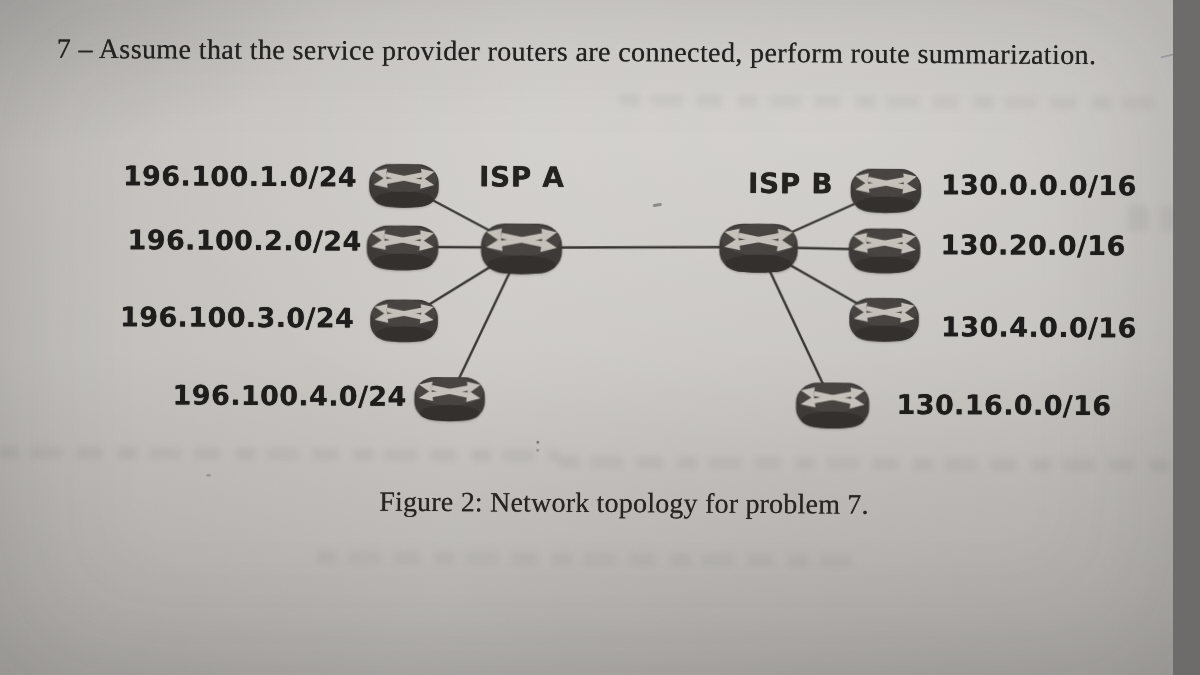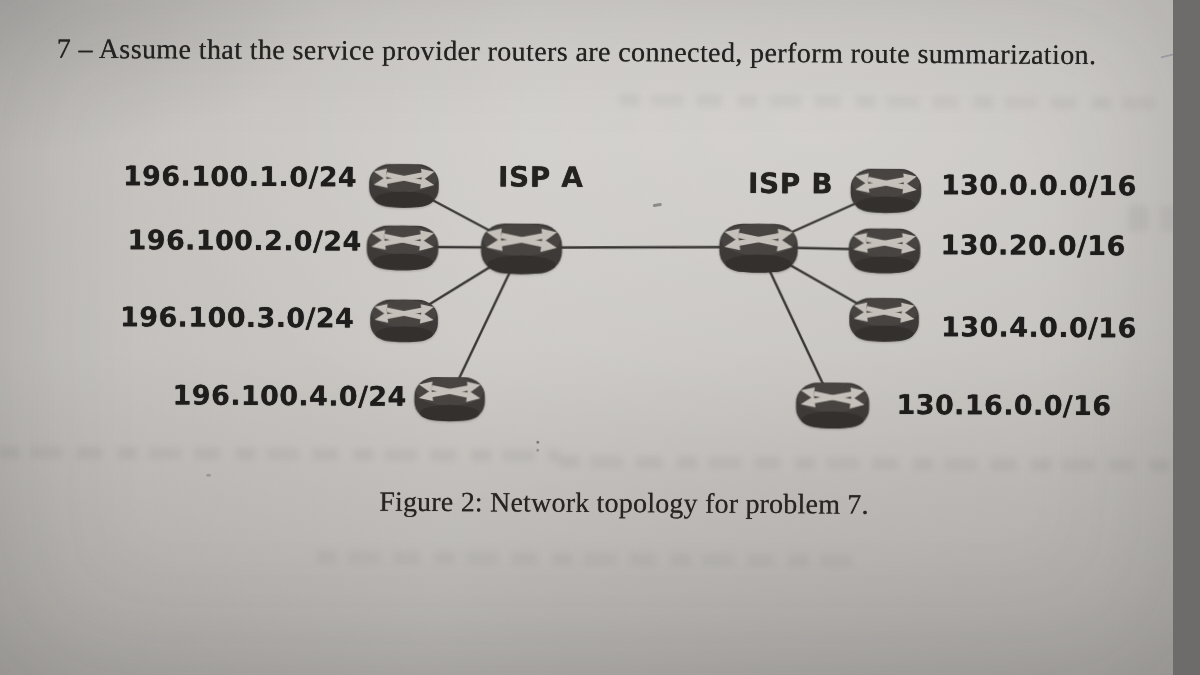--- a/index.html
+++ b/index.html
@@ -157,21 +157,21 @@
         <svg viewBox="0 0 100 72">
           <use href="#router-sym"></use>
         </svg>
       </div>
     <div class="node" style="--cx:833px;--cy:403px;--w:78px;--h:56px;">
         <svg viewBox="0 0 100 72">
           <use href="#router-sym"></use>
         </svg>
       </div>
 
-    <div class="isplabel" style="left:497px;top:161px;">ISP A</div>
+    <div class="isplabel" style="left:478px;top:161px;">ISP A</div>
     <div class="isplabel" style="left:747px;top:166px;">ISP B</div>
 
     <div class="netlabel" style="left:122px;top:163px;">196.100.1.0/24</div>
     <div class="netlabel" style="left:127px;top:227px;">196.100.2.0/24</div>
     <div class="netlabel" style="left:120px;top:304px;">196.100.3.0/24</div>
     <div class="netlabel" style="left:173px;top:382px;">196.100.4.0/24</div>
 
     <div class="netlabel" style="left:940px;top:167px;">130.0.0.0/16</div>
     <div class="netlabel" style="left:940px;top:227px;">130.20.0/16</div>
     <div class="netlabel" style="left:941px;top:309px;">130.4.0.0/16</div>

